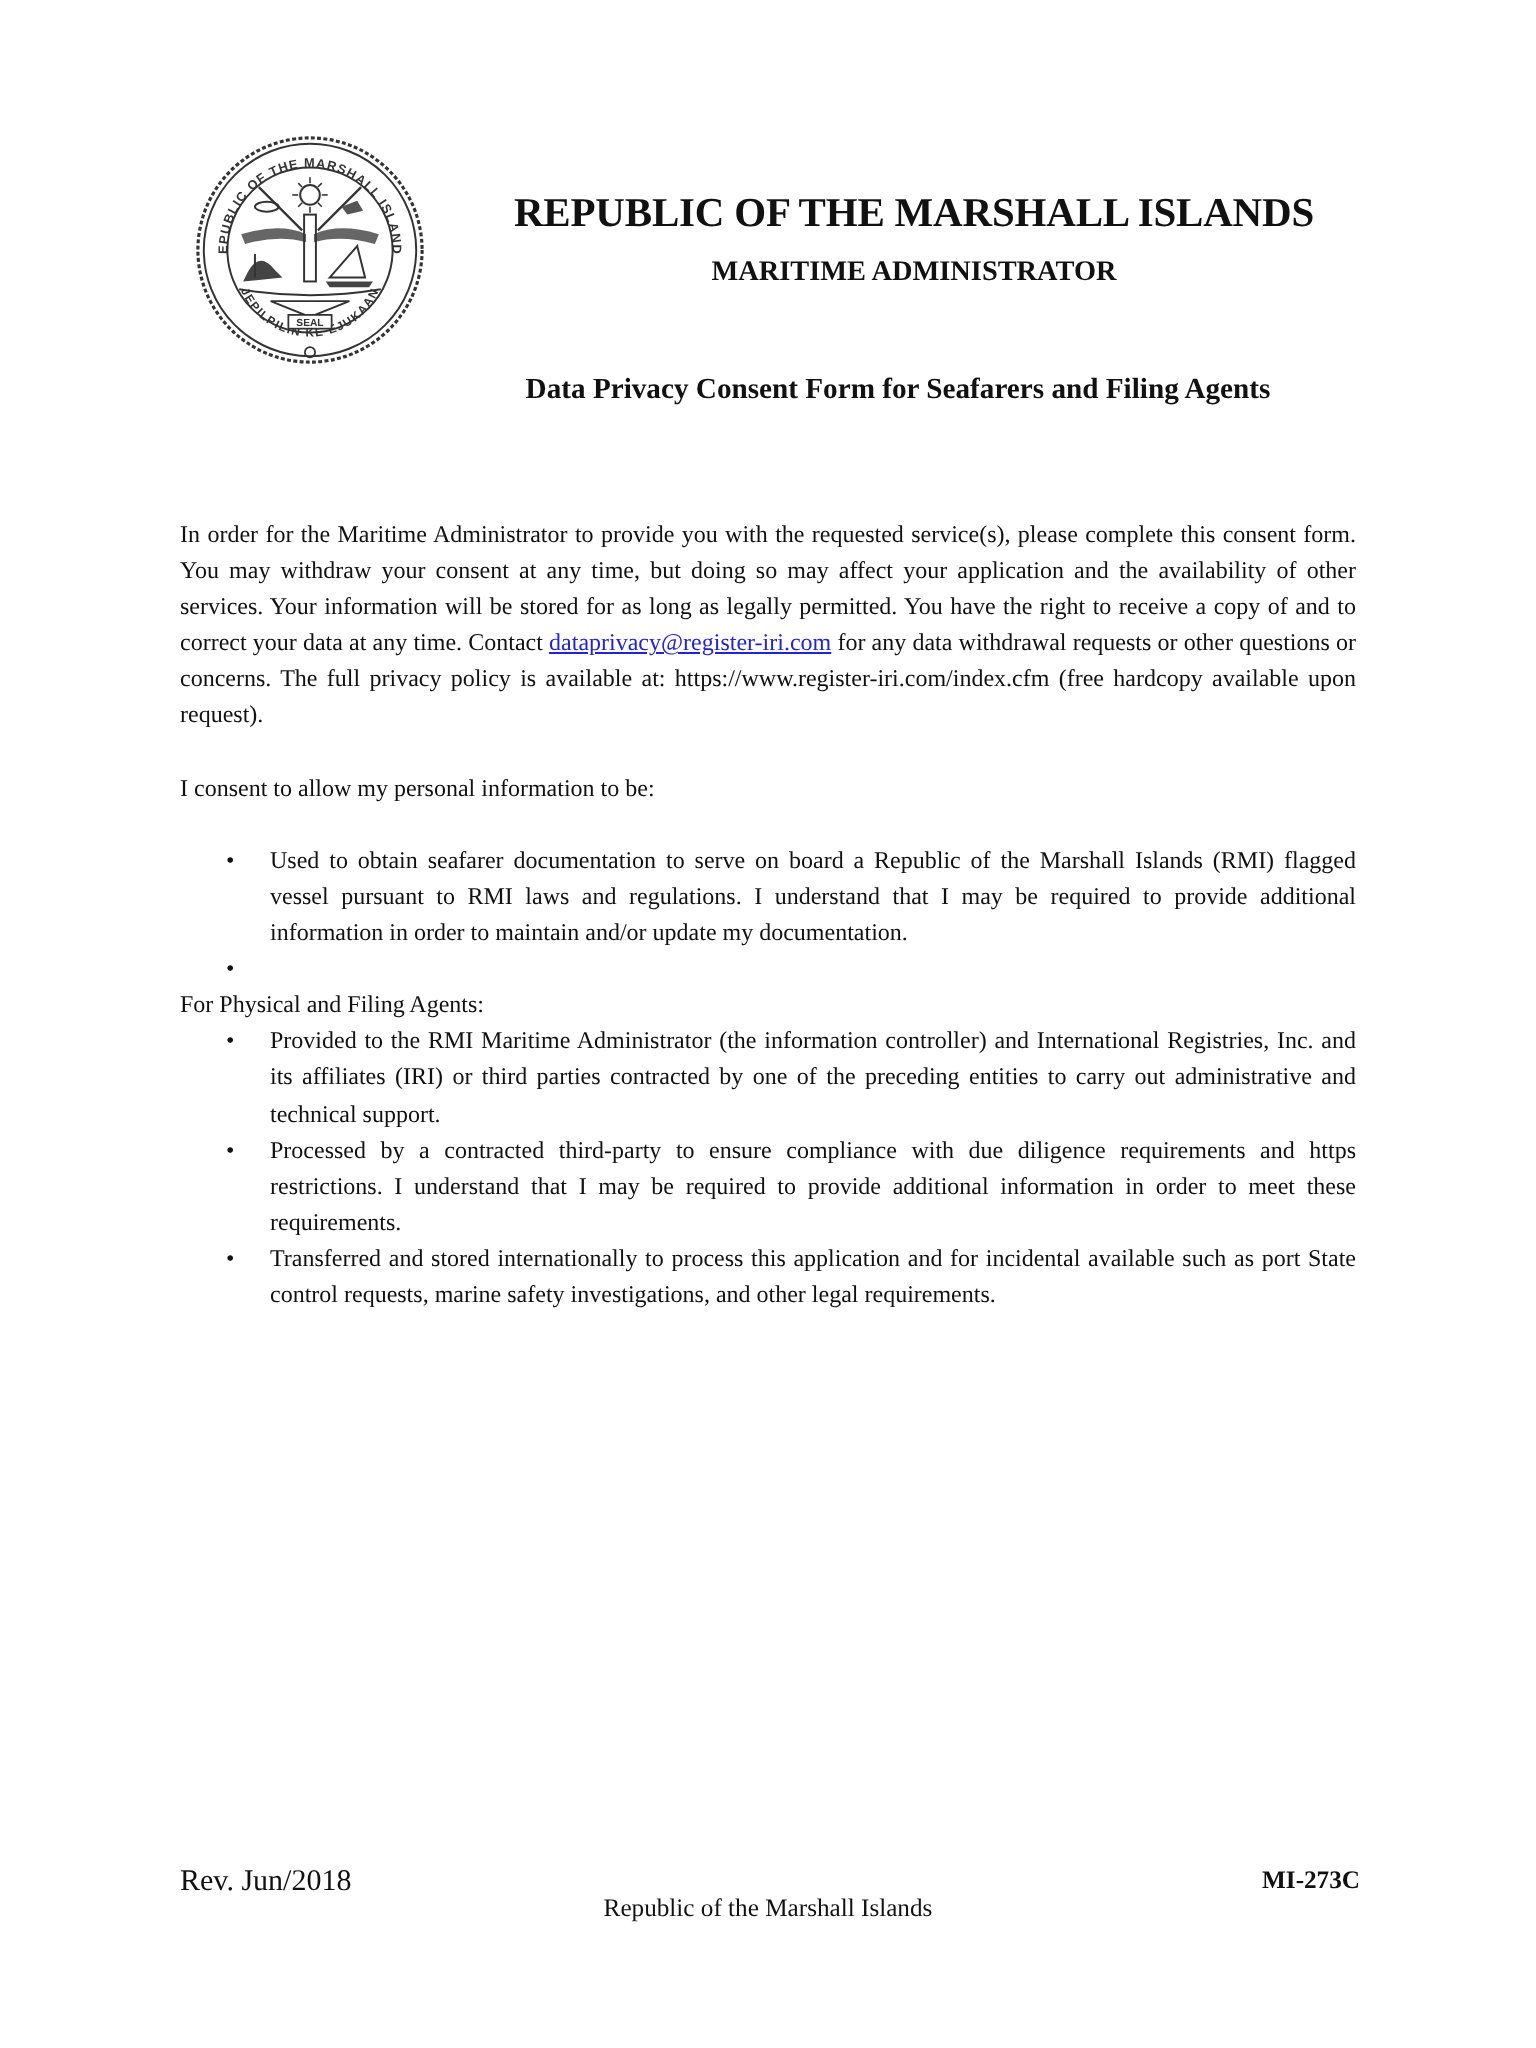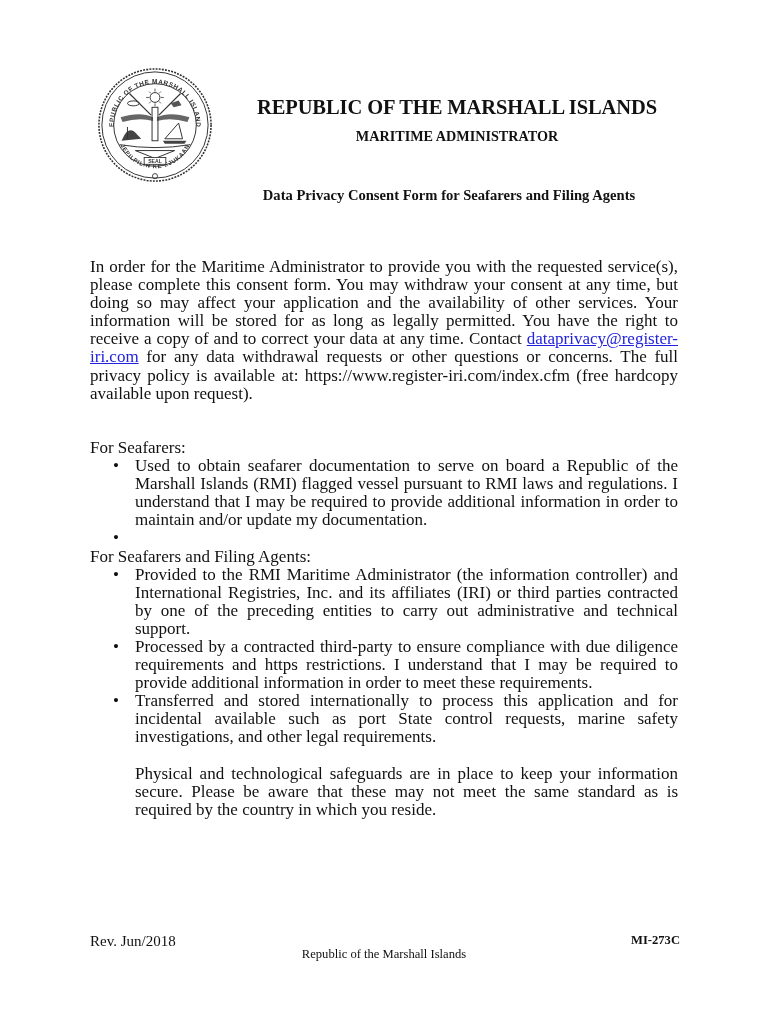--- a/index.html
+++ b/index.html
@@ -5,21 +5,21 @@
   html, body { margin:0; padding:0; background:#ffffff; }
   body { width:768px; height:1024px; position:relative; overflow:hidden;
          font-family:"Liberation Serif", "DejaVu Serif", serif; color:#111; }
   .seal { position:absolute; left:96px; top:66px; width:118px; height:118px; }
   .title { position:absolute; left:0; width:914px; top:96px; text-align:center;
            font-weight:bold; font-size:20.5px; letter-spacing:-0.1px; }
   .subtitle { position:absolute; left:0; width:914px; top:128px; text-align:center;
               font-weight:bold; font-size:14.2px; }
   .formtitle { position:absolute; left:0; width:898px; top:187px; text-align:center;
                font-weight:bold; font-size:14.6px; }
-  .body { position:absolute; left:90px; width:588px; top:258px; font-size:17px;
+  .body { position:absolute; left:90px; width:588px; top:258px; font-size:12px;
           line-height:18.1px; }
   p { margin:0; text-align:justify; }
   .gap { height:18.1px; }
   ul { margin:0; padding:0; list-style:none; }
   li { position:relative; padding-left:45px; text-align:justify; }
   li .bullet { position:absolute; left:23px; top:0; }
   .indent { padding-left:45px; text-align:justify; }
   a.link { color:#2222dd; text-decoration:underline; }
   .footer-left { position:absolute; left:90px; top:933px; font-size:15px; }
   .footer-right { position:absolute; right:88px; top:933px; font-size:12.6px;font-weight:bold; }
@@ -78,34 +78,33 @@
   <circle cx="60" cy="112" r="2.6" fill="none" stroke="#333" stroke-width="0.9"></circle>
 </svg>
 
 <div class="title">REPUBLIC OF THE MARSHALL ISLANDS</div>
 <div class="subtitle">MARITIME ADMINISTRATOR</div>
 <div class="formtitle">Data Privacy Consent Form for Seafarers and Filing Agents</div>
 
 <div class="body">
   <p><span>In order for the Maritime Administrator to provide you with the requested service(s), please complete this consent form. You may withdraw your consent at any time, but doing so may affect your application and the availability of other services. Your information will be stored for as long as legally permitted. You have the right to receive a copy of and to correct your data at any time. Contact </span><a class="link" style="color: rgb(34, 34, 221);">dataprivacy@register-iri.com</a><span> for any data withdrawal requests or other questions or concerns. The full privacy policy is available at: https://www.register-iri.com/index.cfm (free hardcopy available upon request).</span></p>
   <div class="gap"></div>
+  <p>I consent to allow my personal information to be:</p>
   <div class="gap"></div>
 
-  <p>For Seafarers:</p>
   <ul>
     <li><span class="bullet">•</span><span>Used to obtain seafarer documentation to serve on board a Republic of the Marshall Islands (RMI) flagged vessel pursuant to RMI laws and regulations. I understand that I may be required to provide additional information in order to maintain and/or update my documentation.</span></li>
     <li><span class="bullet">•</span></li>
   </ul>
   <div class="gap"></div>
 
-  <p>For Seafarers and Filing Agents:</p>
+  <p>For Physical and Filing Agents:</p>
   <ul>
     <li><span class="bullet">•</span><span>Provided to the RMI Maritime Administrator (the information controller) and International Registries, Inc. and its affiliates (IRI) or third parties contracted by one of the preceding entities to carry out administrative and technical support.</span></li>
     <li><span class="bullet">•</span><span>Processed by a contracted third-party to ensure compliance with due diligence requirements and https restrictions. I understand that I may be required to provide additional information in order to meet these requirements.</span></li>
     <li><span class="bullet">•</span><span>Transferred and stored internationally to process this application and for incidental available such as port State control requests, marine safety investigations, and other legal requirements.</span></li>
   </ul>
   <div class="gap"></div>
-  <p class="indent">Physical and technological safeguards are in place to keep your information secure. Please be aware that these may not meet the same standard as is required by the country in which you reside.</p>
 </div>
 
 <div class="footer-left">Rev. Jun/2018</div>
 <div class="footer-right">MI-273C</div>
 <div class="footer-center">Republic of the Marshall Islands</div>
 
 </body></html>

